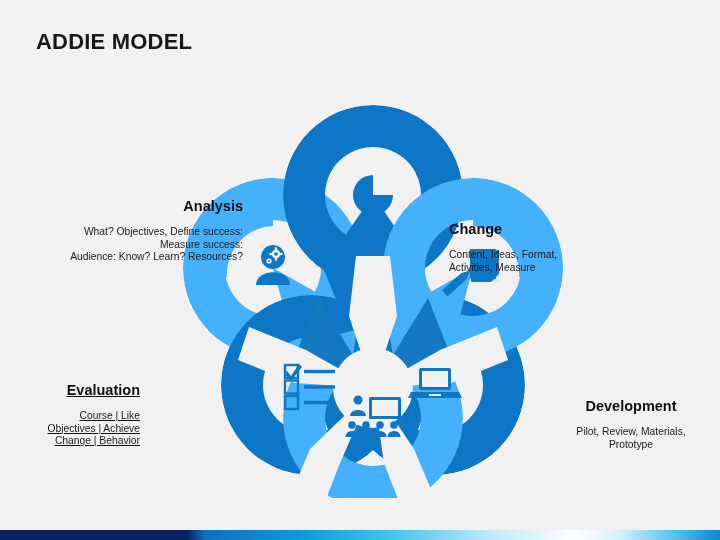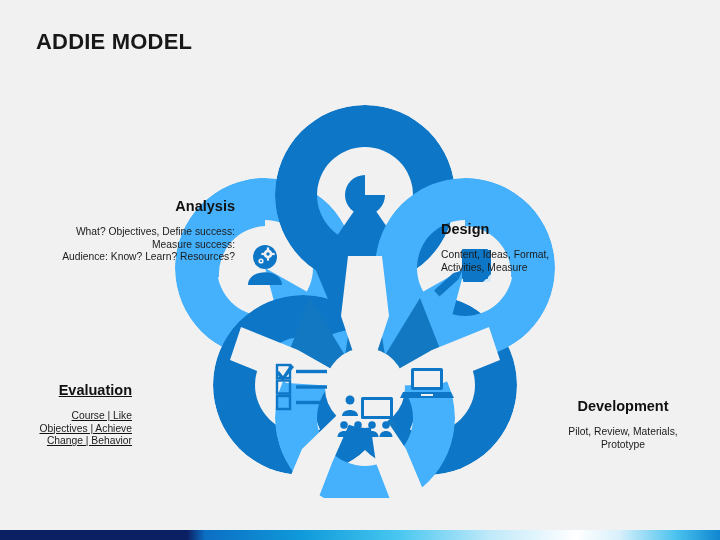--- a/index.html
+++ b/index.html
@@ -36,21 +36,21 @@
     font-size: 15.5px;
     font-weight: normal;
     color: #1d1d1d;
     line-height: 1.1;
     margin: 9px 0 0 0;
   }
 
   
   #diagram-stage {
     position: absolute;
-    left: 0;
+    left: 8px;
     top: 88px;
     width: 660px;
     height: 410px;
   }
   #addie-svg {
     position: absolute;
     left: 0;
     top: 0;
   }
 
@@ -312,21 +312,21 @@
   </svg>
 
   <div class="stage-label" id="label-analysis">
     <span class="stage-name">Analysis</span>
     <span class="stage-desc">What? Objectives, Define success:
 Measure success:
 Audience: Know? Learn? Resources?</span>
   </div>
 
   <div class="stage-label" id="label-design">
-    <span class="stage-name">Design</span>
+    <span class="stage-name">Change</span>
     <span class="stage-desc">Content, Ideas, Format,
 Activities, Measure</span>
   </div>
 
   <div class="stage-label" id="label-development">
     <span class="stage-name">Development</span>
     <span class="stage-desc">Pilot, Review, Materials,
 Prototype</span>
   </div>
 

